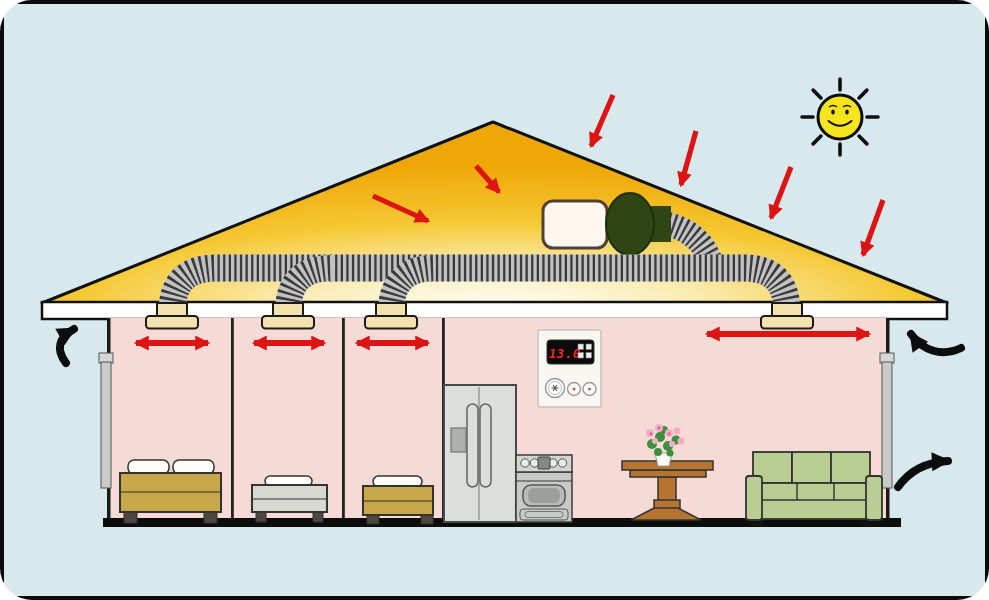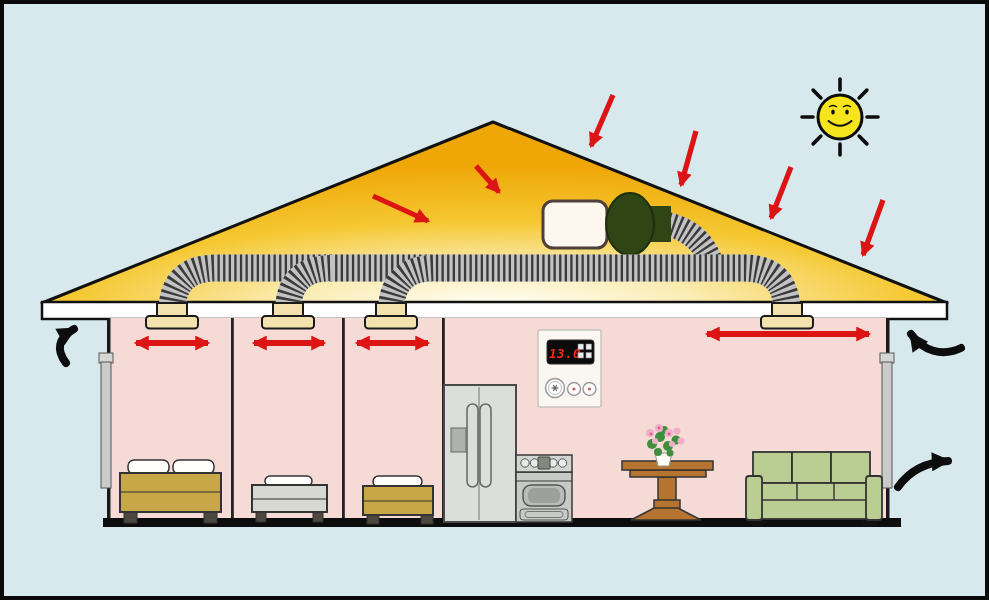--- a/index.html
+++ b/index.html
@@ -1,16 +1,16 @@
 <!DOCTYPE html>
 <html><head>
 <meta charset="utf-8">
 <style>
   html,body{margin:0;padding:0;background:#ffffff;font-family:"DejaVu Sans",sans-serif;}
-  .stage{position:relative;width:989px;height:600px;overflow:hidden;}
+  .stage{position:relative;width:989px;height:600px;overflow:hidden;border-radius:32px;}
   svg{position:absolute;left:0;top:0;}
   text.thermo{font-family:"DejaVu Sans Mono",monospace;font-style:italic;font-weight:bold;}
 </style>
 </head>
 <body>
 
 <div class="stage">
 <svg id="scene" width="989" height="600" viewBox="0 0 989 600">
   <defs>
     <radialGradient id="roofGrad" cx="0.5" cy="1.02" r="0.78">

